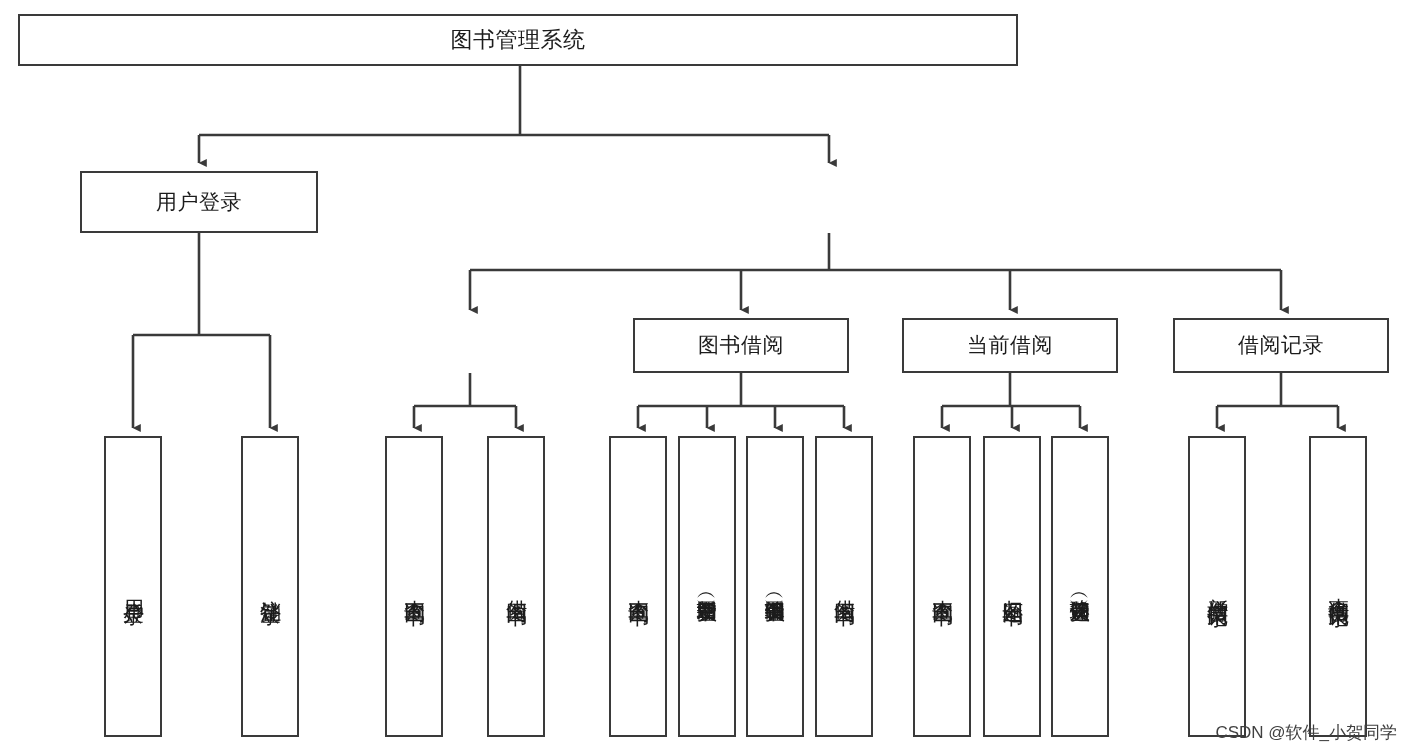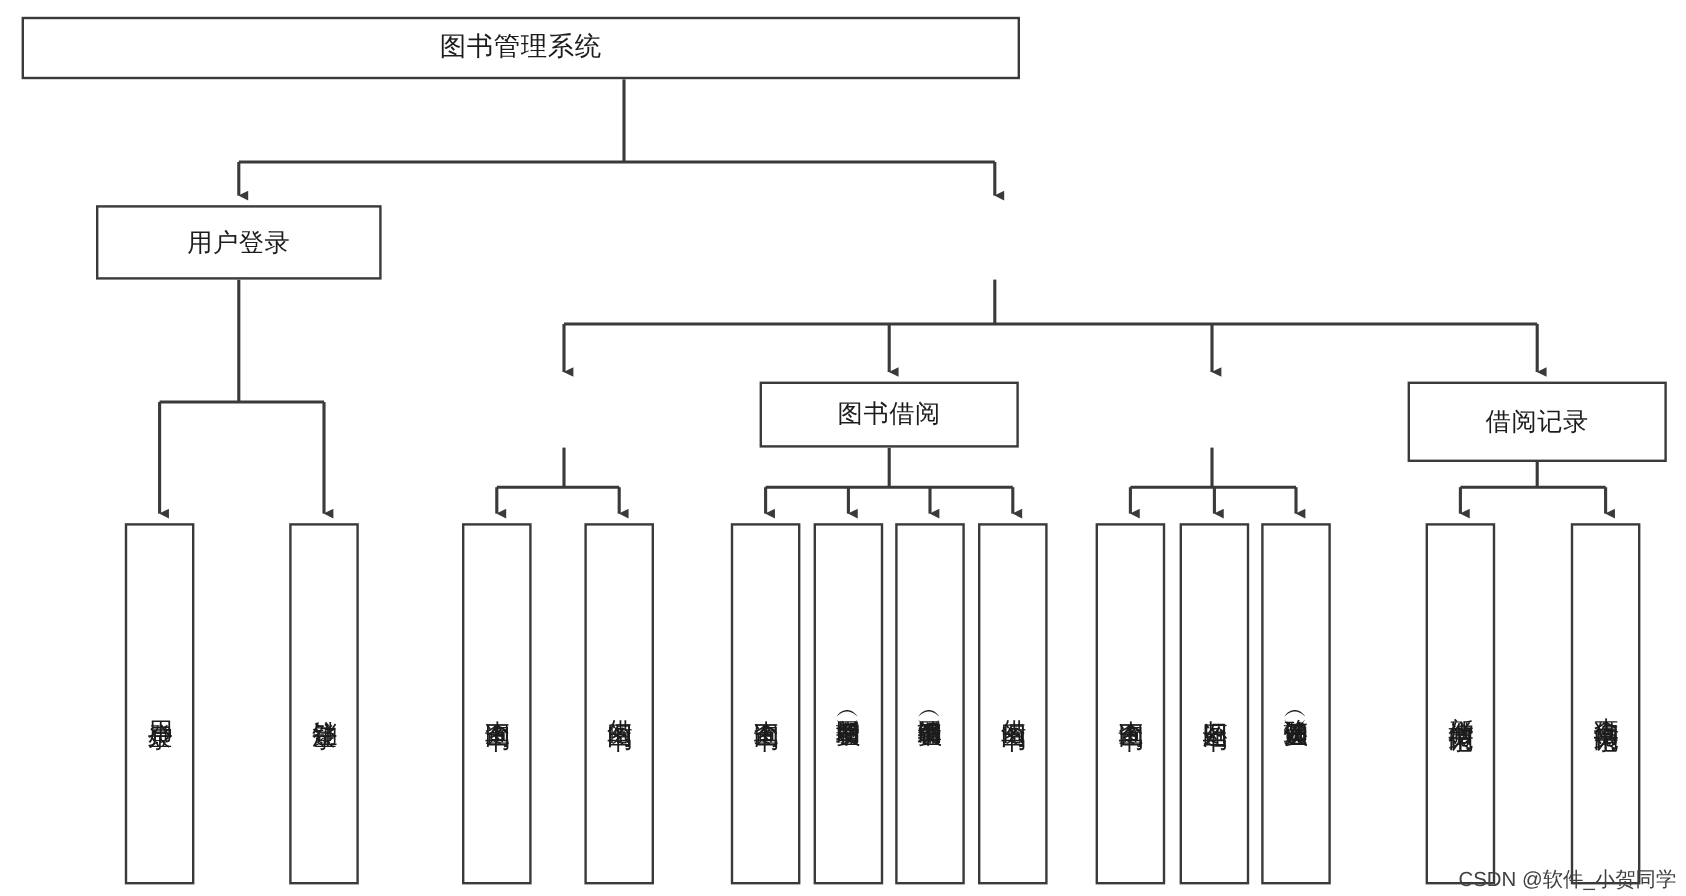--- a/index.html
+++ b/index.html
@@ -129,32 +129,35 @@
       <path d="M 1012,406 L 1012,428" marker-end="url(#arrowhead)"></path>
       <path d="M 1080,406 L 1080,428" marker-end="url(#arrowhead)"></path>
 
       <path d="M 1281,373 L 1281,406"></path>
       <path d="M 1217,406 L 1338,406"></path>
       <path d="M 1217,406 L 1217,428" marker-end="url(#arrowhead)"></path>
       <path d="M 1338,406 L 1338,428" marker-end="url(#arrowhead)"></path>
     </g>
   </svg>
 
-  <div class="node root horizontal" style="left: 18px; top: 14px; width: 832px; height: 52px;">
+  <div class="node root horizontal" style="left: 18px; top: 14px; width: 1000px; height: 52px;">
     <span class="node-label">图书管理系统</span>
   </div>
 
   <div class="node horizontal" style="left: 80px; top: 171px; width: 238px; height: 62px;">
     <span class="node-label">用户登录</span>
   </div>
 
   <div class="node horizontal" style="left: 633px; top: 318px; width: 216px; height: 55px;">
     <span class="node-label">图书借阅</span>
   </div>
-  <div class="node horizontal" style="left: 1173px; top: 318px; width: 216px; height: 67px;">
+  <div class="node horizontal" style="left: 902px; top: 318px; width: 216px; height: 55px;">
+    <span class="node-label">当前借阅</span>
+  </div>
+  <div class="node horizontal" style="left: 1173px; top: 318px; width: 216px; height: 55px;">
     <span class="node-label">借阅记录</span>
   </div>
 
   <div class="node vertical" style="left: 104px; top: 436px; width: 58px; height: 301px;">
     <span class="node-label">用户登录</span>
   </div>
   <div class="node vertical" style="left: 241px; top: 436px; width: 58px; height: 301px;">
     <span class="node-label">注销登录</span>
   </div>
   <div class="node vertical" style="left: 385px; top: 436px; width: 58px; height: 301px;">

